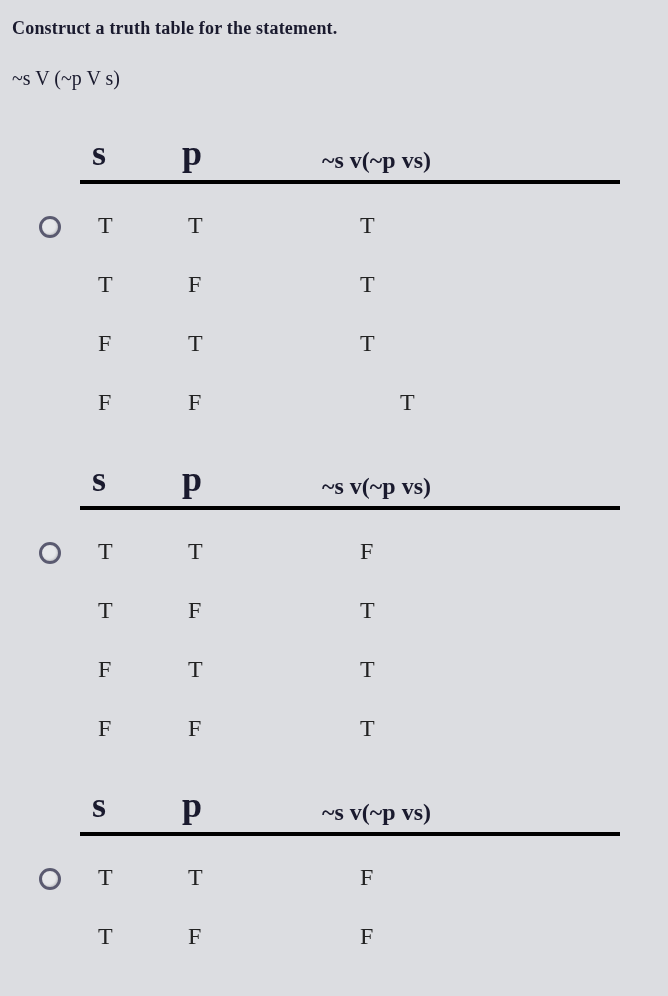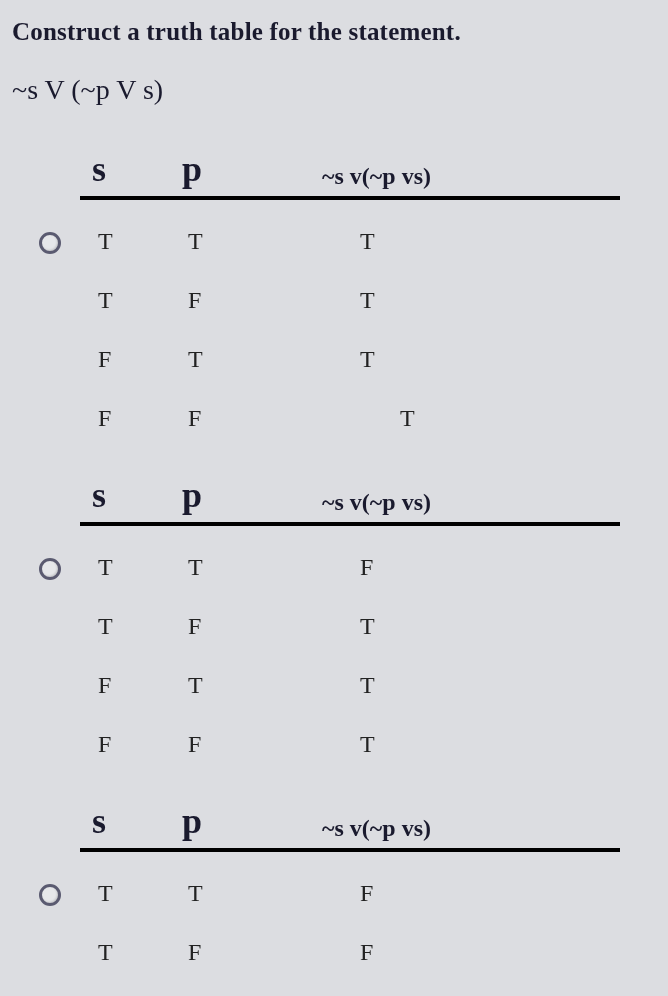--- a/index.html
+++ b/index.html
@@ -11,28 +11,28 @@
       width: 668px;
       height: 996px;
       background: #dcdde1;
       font-family: "Times New Roman", serif;
       color: #1a1a2e;
       padding: 18px 10px 10px 10px;
       overflow: hidden;
       position: relative;
     }
     .instruction {
-      font-size: 25px;
+      font-size: 18px;
       font-weight: bold;
       margin-bottom: 28px;
       margin-left: 2px;
       letter-spacing: 0.2px;
     }
     .expression {
-      font-size: 28px;
+      font-size: 20px;
       margin-bottom: 36px;
       margin-left: 2px;
       font-family: "Times New Roman", serif;
     }
     .options-wrap {
       padding-left: 10px;
     }
     .option-row {
       display: flex;
       align-items: flex-start;

